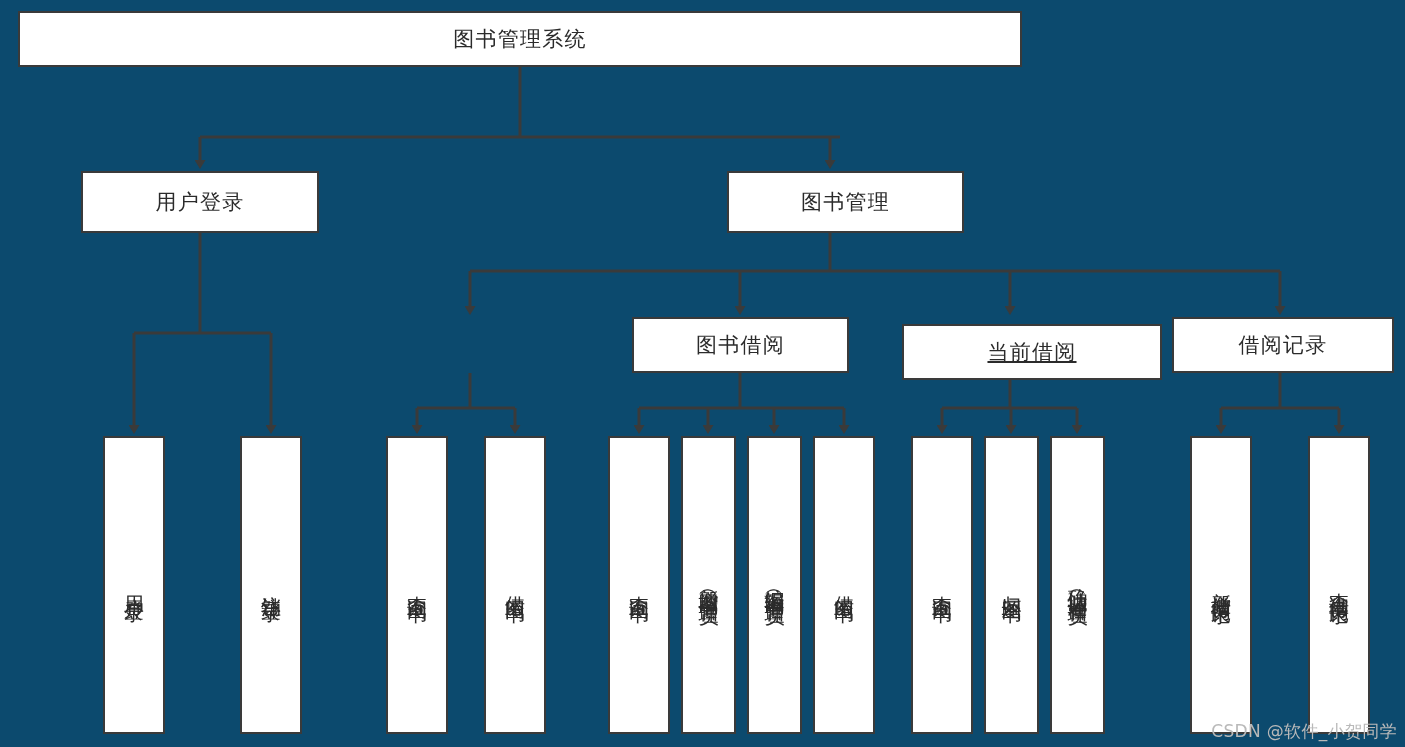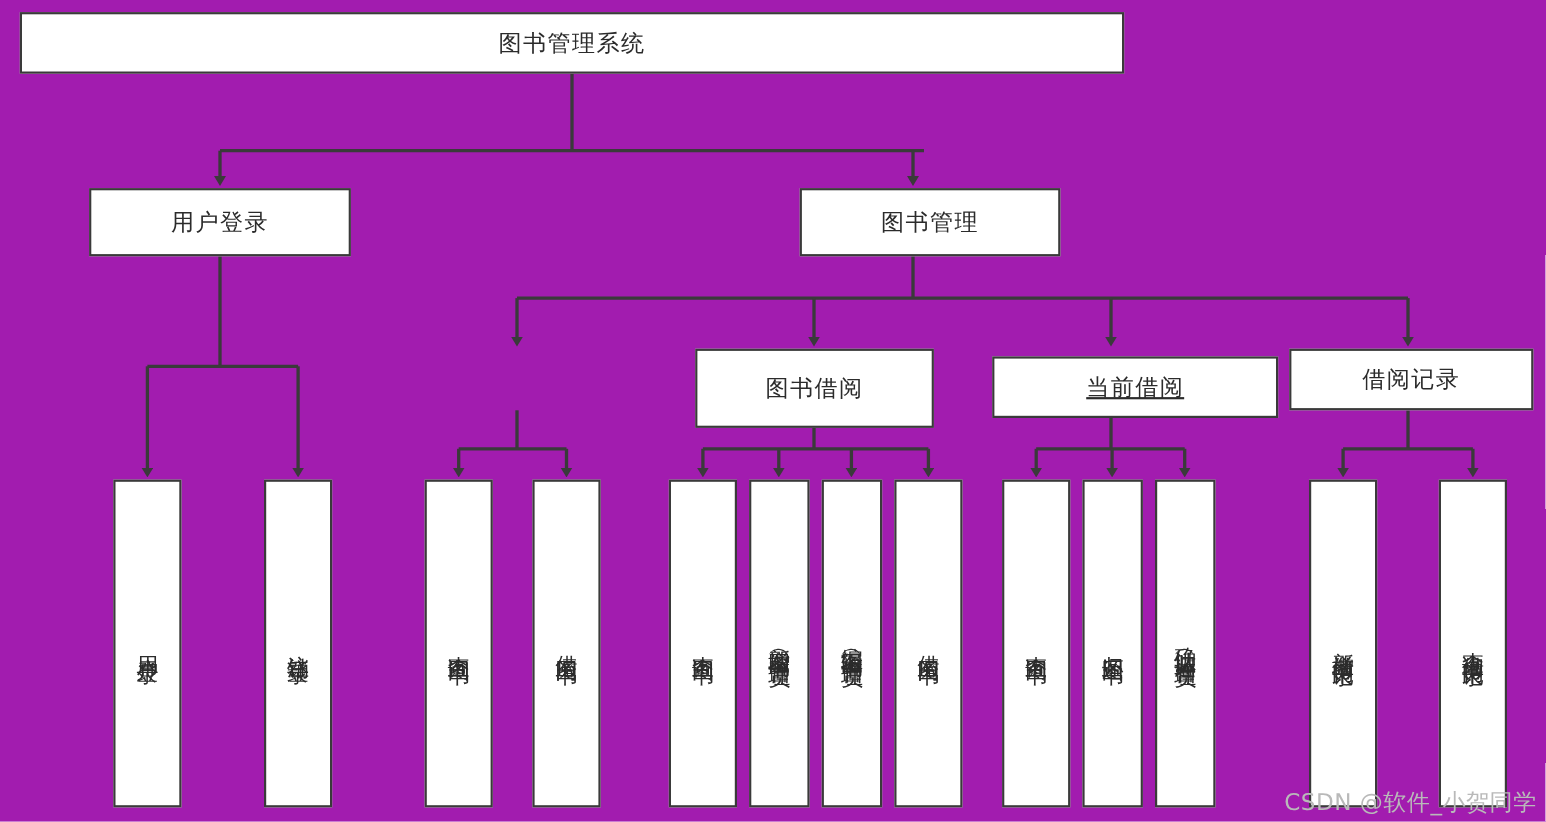--- a/index.html
+++ b/index.html
@@ -8,21 +8,21 @@
     padding: 0;
     background: #ffffff;
   }
   body {
     font-family: "DejaVu Sans", "Liberation Sans", sans-serif;
   }
   #diagram-canvas {
     position: relative;
     width: 1405px;
     height: 747px;
-    background: #a21caf;
+    background: #0c4a6e;
     overflow: hidden;
   }
   #edges-layer {
     position: absolute;
     left: 0;
     top: 0;
     width: 1405px;
     height: 747px;
   }
   .node {
@@ -55,21 +55,21 @@
     text-orientation: upright;
     font-size: 20px;
     letter-spacing: 0.13em;
     line-height: 1.05;
     white-space: nowrap;
   }
   #watermark {
     position: absolute;
     right: 8px;
     bottom: 4px;
-    font-size: 21px;
+    font-size: 17px;
     color: #b9b9b9;
     letter-spacing: 0.02em;
     z-index: 5;
     white-space: nowrap;
     font-family: "DejaVu Sans", "Liberation Sans", sans-serif;
   }
 </style>
 </head>
 <body>
 
@@ -141,21 +141,21 @@
     <span class="label">图书管理系统</span>
   </div>
 
   <div class="node horizontal" style="left: 81px; top: 171px; width: 238px; height: 62px;">
     <span class="label">用户登录</span>
   </div>
   <div class="node horizontal" style="left: 711px; top: 171px; width: 237px; height: 62px; margin-left: 16px;">
     <span class="label">图书管理</span>
   </div>
 
-  <div class="node horizontal" style="left: 632px; top: 317px; width: 217px; height: 72px;">
+  <div class="node horizontal" style="left: 632px; top: 317px; width: 217px; height: 56px;">
     <span class="label">图书借阅</span>
   </div>
   <div class="node horizontal" style="left: 902px; top: 324px; width: 260px; height: 56px; text-decoration: underline;">
     <span class="label">当前借阅</span>
   </div>
   <div class="node horizontal" style="left: 1172px; top: 317px; width: 222px; height: 56px;">
     <span class="label">借阅记录</span>
   </div>
 
   <div class="node vertical" style="left: 103px; top: 436px; width: 62px; height: 298px;">

